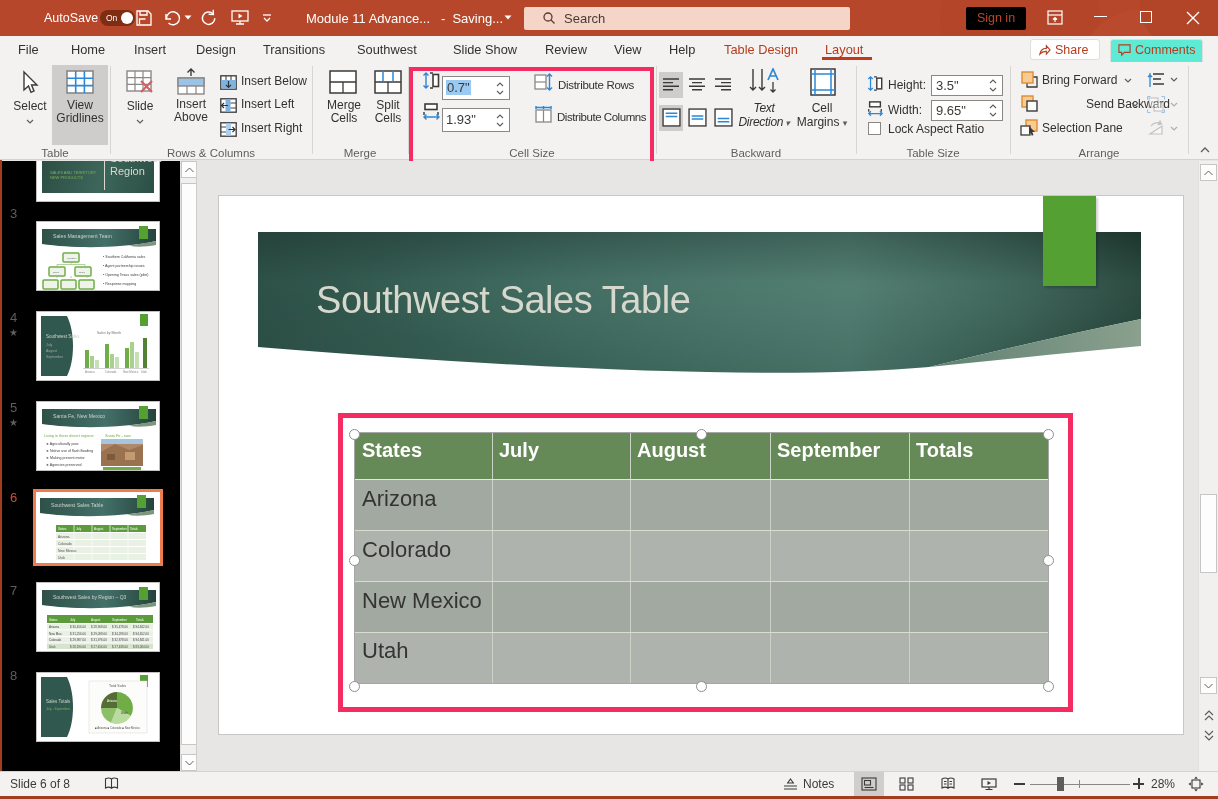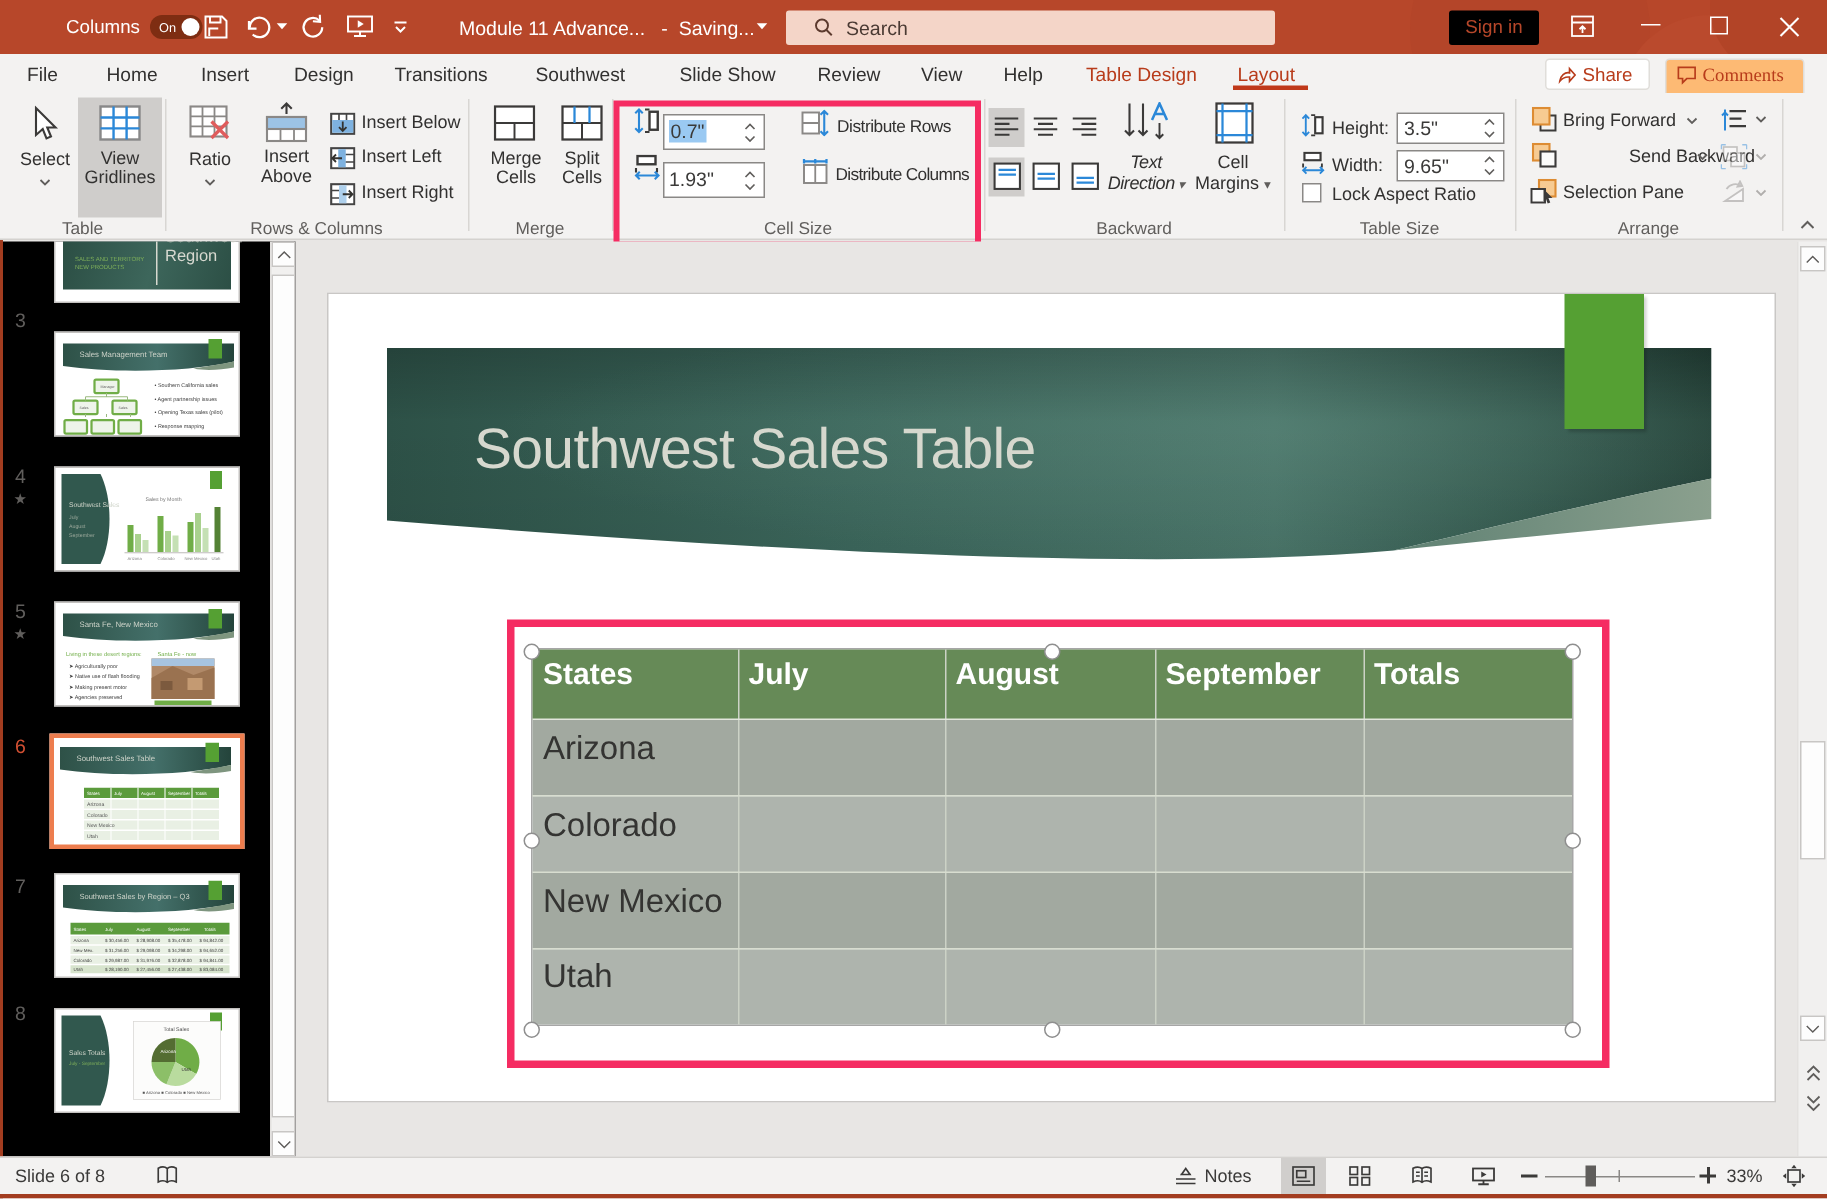--- a/index.html
+++ b/index.html
@@ -8,21 +8,21 @@
 .abs { position:absolute; }
 .ic { display:block; }
 </style>
 </head>
 <body>
 
 <div class="abs" id="titlebar" style="left:0;top:0;width:1218px;height:36px;background:#b7472a;overflow:hidden;">
   <div class="abs" style="left:940px;top:-60px;width:160px;height:160px;border-radius:50%;background:#b44529;"></div>
   <div class="abs" style="left:1080px;top:10px;width:120px;height:120px;border-radius:50%;background:#ba4a2d;"></div>
   <div class="abs" style="left:1140px;top:-40px;width:90px;height:90px;border-radius:50%;background:#b24427;"></div>
-  <div class="abs" style="left:44px;top:11px;color:#fff;font-size:12.5px;">Columns</div>
+  <div class="abs" style="left:44px;top:11px;color:#fff;font-size:12.5px;">AutoSave</div>
   <div class="abs" style="left:100px;top:10px;width:35px;height:16px;border-radius:8px;background:#7e2d12;">
     <span class="abs" style="left:6px;top:3px;color:#fff;font-size:8.5px;">On</span>
     <span class="abs" style="left:21px;top:2px;width:12px;height:12px;border-radius:50%;background:#fff;"></span>
   </div>
 
   <svg class="abs" width="20" height="20" style="left:134px;top:8px" viewBox="0 0 20 20" fill="none" stroke="#fff" stroke-width="1.3">
     <path d="M3 3 h11 l3 3 v11 h-14 z"></path>
       <path d="M6 3 v4 h7 v-4"></path>
       <path d="M5.5 16 v-5 h6"></path>
   </svg>
@@ -94,21 +94,21 @@
   <div class="abs" style="top:6px;left:724px;font-size:12.8px;color:#b83c1b;">Table Design</div>
   <div class="abs" style="top:6px;left:825px;font-size:12.8px;color:#b83c1b;">Layout</div>
   <div class="abs" style="top:21px;left:822px;width:50px;height:2.5px;background:#c0391a;"></div>
 
   <div class="abs" style="top:3px;left:1030px;width:70px;height:21px;border:1px solid #e0deda;border-radius:3px;background:#fff;">
     <svg width="13" height="13" style="position:absolute;left:7px;top:3px" viewBox="0 0 14 14" fill="none" stroke="#b83c1b" stroke-width="1.2">
         <path d="M2 12 a6 7 0 0 1 7-6 v-3 l4 4.5 -4 4.5 v-3 a8 8 0 0 0-7 3z"></path>
       </svg>
     <span style="position:absolute;left:24px;top:3px;font-size:12.5px;color:#b83c1b;">Share</span>
   </div>
-  <div class="abs" style="top:3px;left:1110px;width:93px;height:35px;border:1px solid #e0deda;border-radius:3px;background:#fdba74;font-family:Liberation Serif, serif;">
+  <div class="abs" style="top:3px;left:1110px;width:93px;height:35px;border:1px solid #e0deda;border-radius:3px;background:#5eead4;">
     <svg width="13" height="13" style="position:absolute;left:7px;top:4px" viewBox="0 0 14 14" fill="none" stroke="#b83c1b" stroke-width="1.2">
         <path d="M1 1 h12 v8 h-6 l-3 3 v-3 h-3 z"></path>
       </svg>
     <span style="position:absolute;left:24px;top:3px;font-size:12.5px;color:#b83c1b;">Comments</span>
   </div>
 </div>
 
 <div class="abs" id="ribbon" style="left:0;top:62px;width:1218px;height:98px;background:#f3f2f1;border-bottom:1px solid #d4d2cf;font-size:12px;color:#323130;">
 
   <div class="abs" style="left:110px;top:4px;width:1px;height:88px;background:#d8d6d3;"></div>
@@ -147,21 +147,21 @@
     </svg>
     <div style="text-align:center;margin-top:4px;line-height:13px;">View<br>Gridlines</div>
   </div>
 
   <div class="abs" style="left:118px;top:3px;width:44px;height:80px;">
     <svg class="ic" width="28" height="26" style="margin:4px auto 0 8px" viewBox="0 0 28 26">
       <rect x="1" y="2" width="24" height="20" fill="#fff" stroke="#8a8886" stroke-width="1.4"></rect>
       <path d="M1 8.6 H25 M1 15.3 H25 M9 2 V22 M17 2 V22" stroke="#8a8886" stroke-width="1.2"></path>
       <path d="M15 12 L26 23 M26 12 L15 23" stroke="#e05c5c" stroke-width="2.2"></path>
     </svg>
-    <div style="text-align:center;margin-top:4px;">Ratio</div>
+    <div style="text-align:center;margin-top:4px;">Slide</div>
     <svg width="8" height="5" style="margin:3px 0 0 18px" viewBox="0 0 8 5" fill="none" stroke="#605e5c" stroke-width="1.2">
         <path d="M1 1 L4 4 L7 1"></path>
       </svg>
   </div>
   <div class="abs" style="left:168px;top:3px;width:46px;height:80px;">
     <svg class="ic" width="30" height="28" style="margin:3px auto 0 8px" viewBox="0 0 30 28">
       <path d="M15 1 V8 M11.5 4.5 L15 1 L18.5 4.5" fill="none" stroke="#3b3a39" stroke-width="1.4"></path>
       <rect x="2" y="10" width="26" height="16" fill="#fff" stroke="#8a8886" stroke-width="1.4"></rect>
       <rect x="2" y="10" width="26" height="8" fill="#9cc3e5" stroke="#8a8886" stroke-width="1.4"></rect>
       <path d="M11 18 V26 M20 18 V26" stroke="#8a8886" stroke-width="1.2"></path>
@@ -734,19 +734,19 @@
     <rect x="1" y="2" width="14" height="8"></rect>
       <path d="M8 10 v2.5 M4.5 12.5 h7"></path>
       <path d="M6.5 4 l3.5 2 -3.5 2 z" fill="#3b3a39" stroke="none"></path>
   </svg>
   <div class="abs" style="left:1014px;top:11px;width:11px;height:1.5px;background:#3b3a39;"></div>
   <div class="abs" style="left:1030px;top:11.5px;width:100px;height:1px;background:#8a8886;"></div>
   <div class="abs" style="left:1079px;top:8px;width:1px;height:8px;background:#8a8886;"></div>
   <div class="abs" style="left:1057px;top:5px;width:7px;height:14px;background:#5f5d5b;"></div>
   <div class="abs" style="left:1133px;top:11px;width:11px;height:1.5px;background:#3b3a39;"></div>
   <div class="abs" style="left:1138px;top:5.75px;width:1.5px;height:11px;background:#3b3a39;"></div>
-  <div class="abs" style="left:1151px;top:5px;">33%</div>
+  <div class="abs" style="left:1151px;top:5px;">28%</div>
   <svg class="abs" width="16" height="16" style="left:1188px;top:4px" viewBox="0 0 16 16" fill="none" stroke="#3b3a39" stroke-width="1.1">
     <rect x="4" y="4" width="8" height="8"></rect>
       <path d="M8 0.5 L9.8 2.8 H6.2 Z M8 15.5 L9.8 13.2 H6.2 Z M0.5 8 L2.8 6.2 V9.8 Z M15.5 8 L13.2 6.2 V9.8 Z" fill="#3b3a39" stroke="none"></path>
   </svg>
 </div>
 <div class="abs" style="left:0;top:796px;width:1218px;height:3px;background:#a33d20;"></div>
 
 </body></html>

